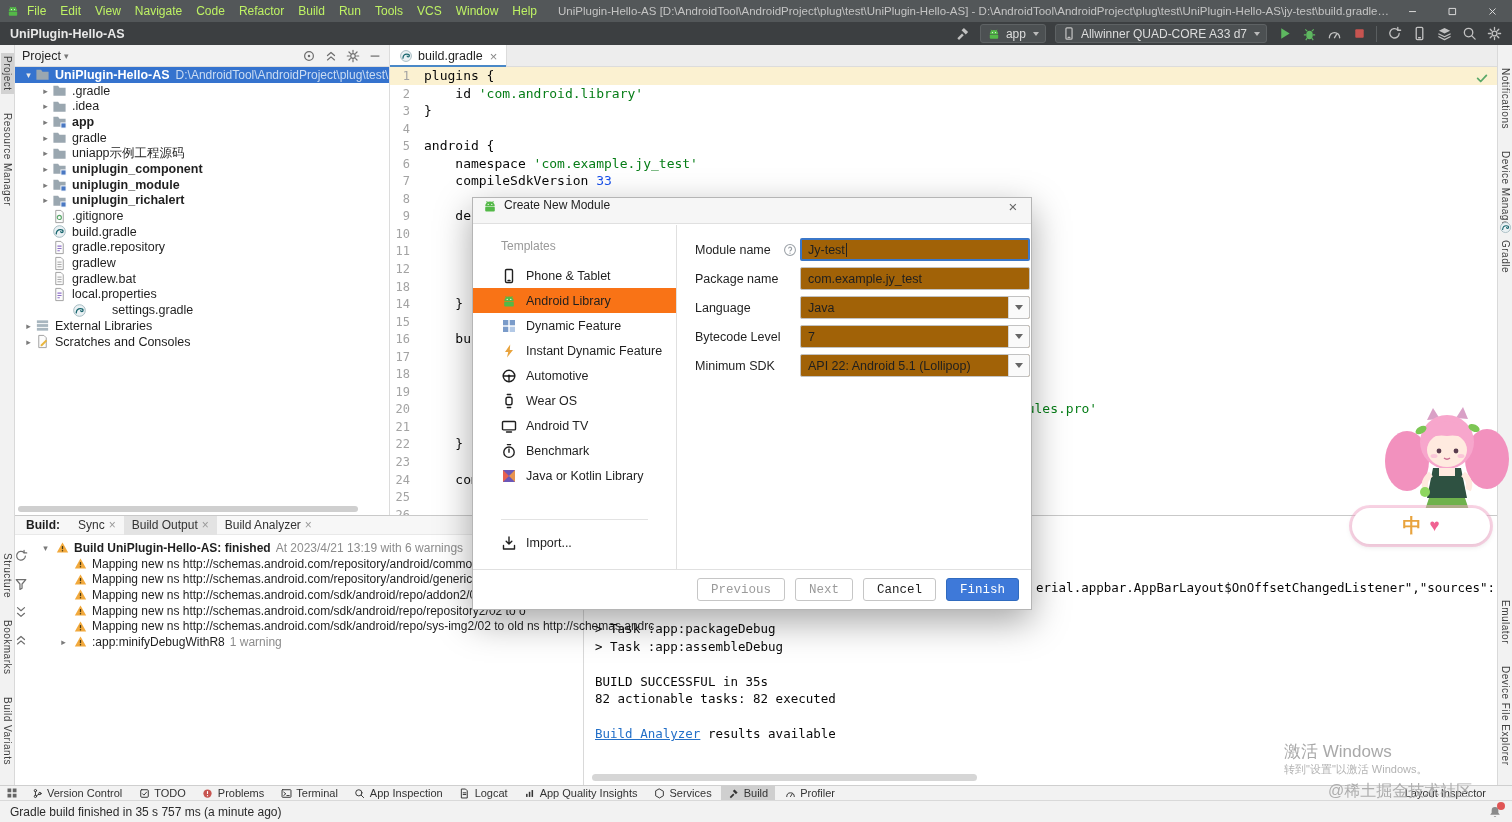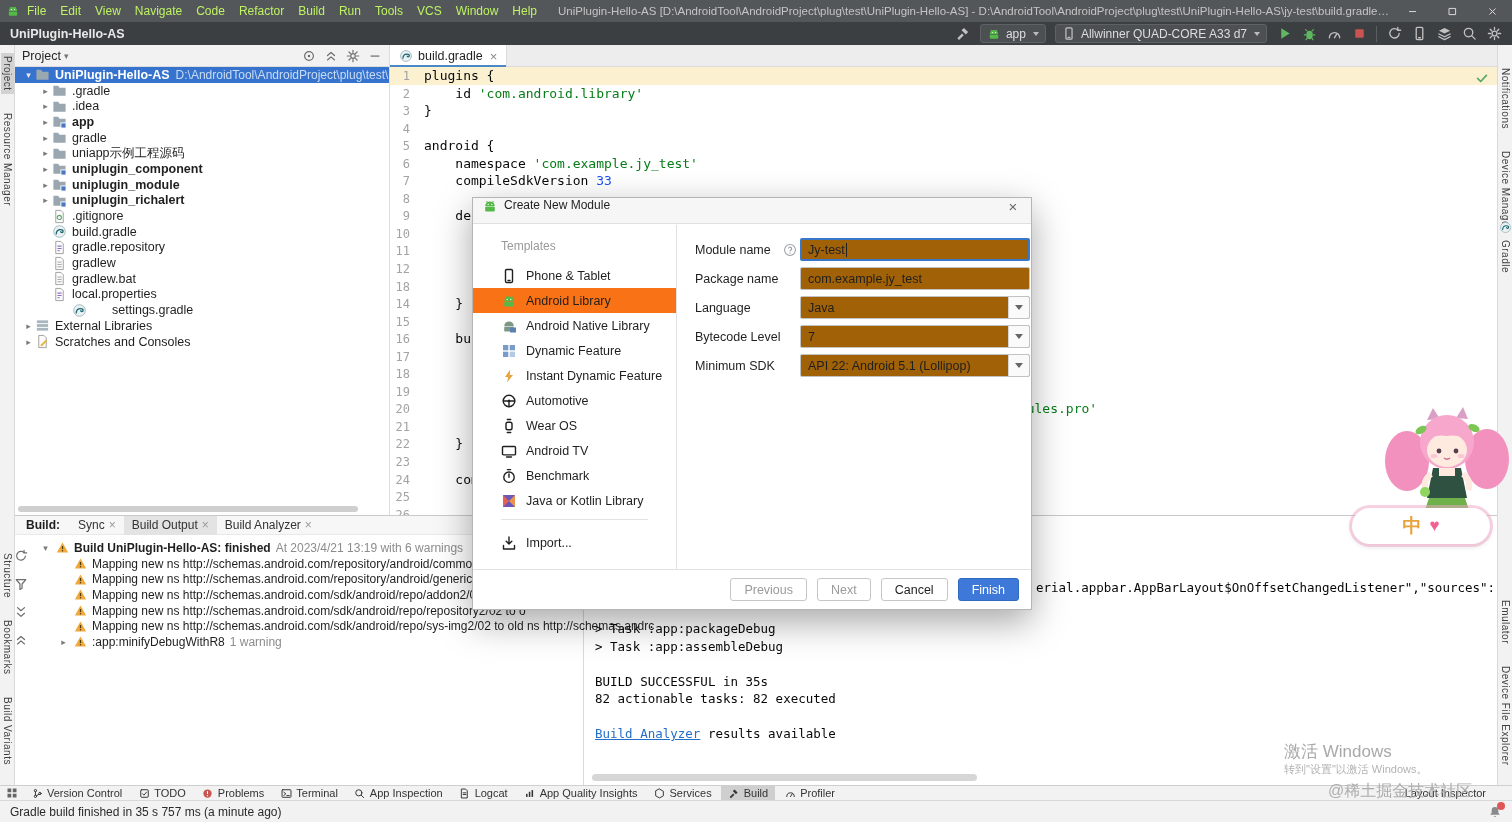--- a/index.html
+++ b/index.html
@@ -120,21 +120,21 @@
 .flabel{width:88px;font-size:12.5px;color:#1F1F1F}
 .helpslot{width:17px;display:inline-flex;align-items:center}
 .tfield,.sfield{width:230px;height:23px;border:1px solid #C2C2C2;border-radius:2px;display:flex;align-items:center;padding:0 7px;font-size:12.5px;background:#a16207;position:relative;white-space:nowrap;overflow:hidden}
 .tfield.focus{border:2px solid #3B77C8;padding:0 6px}
 .caret{display:inline-block;width:1px;height:14px;background:#222;margin-left:1px}
 .sfield{padding-right:24px}
 .sfield .arrowbox{position:absolute;right:0;top:0;bottom:0;width:21px;border-left:1px solid #D5D5D5;display:flex;align-items:center;justify-content:center;background:#FAFAFA}
 .sfield .tri{width:0;height:0;border-left:4px solid transparent;border-right:4px solid transparent;border-top:5px solid #666}
 .dlg-footer{position:absolute;left:0;right:0;bottom:0;height:40px;border-top:1px solid #E0E0E0;display:flex;align-items:center}
 .dlg-btns{margin-left:auto;display:flex;gap:10px;padding-right:12px}
-.dbtn{height:23px;padding:0 13px;border-radius:3px;font-size:12.5px;font-family:Liberation Sans, sans-serif;background:#FFF;border:1px solid #C6C6C6;color:#1F1F1F}
+.dbtn{height:23px;padding:0 13px;border-radius:3px;font-size:12.5px;font-family:Liberation Mono, monospace;background:#FFF;border:1px solid #C6C6C6;color:#1F1F1F}
 .dbtn.disabled{color:#9B9B9B}
 .dbtn.primary{background:#3E79D9;border-color:#306BBF;color:#FFF}
 
 
 #mascot{position:absolute;left:1383px;top:406px;width:129px;height:114px;z-index:45}
 #mascot-badge{position:absolute;left:1352px;top:508px;width:138px;height:36px;background:#FFF;border-radius:18px;box-shadow:0 0 0 3px rgba(244,167,201,.5),0 2px 6px rgba(0,0,0,.15);display:flex;align-items:center;justify-content:center;gap:8px;z-index:45}
 #mascot-badge .zh{color:#E8A33D;font-size:19px;font-weight:bold}
 #mascot-badge .ht{color:#F06292;font-size:17px}
 .wm{position:absolute;z-index:60;pointer-events:none}
 #wm1{left:1284px;top:740px;font-size:17px;color:#A9A9A9}
@@ -851,30 +851,20 @@
                 <circle cx="6.2" cy="6.4" r=".6" fill="#fff"></circle>
                 <circle cx="9.8" cy="6.4" r=".6" fill="#fff"></circle>
                 <path d="M4.6 3.2l1 1.6M11.4 3.2l-1 1.6" stroke="#54B948" stroke-width="1.1"></path>
               </svg>
             </span>
             <span>Android Library</span>
           </div>
           <div class="tmpl-row">
             <span class="icon i16">
               <svg viewBox="0 0 16 16">
-                <path d="M3.2 8.2a4.8 4.8 0 0 1 9.6 0z" fill="#7C9885"></path>
-                <rect x="3.2" y="8.8" width="9.6" height="4.6" rx="1" fill="#7C9885"></rect>
-                <rect x="9" y="9.5" width="6" height="5" fill="#5B80B2"></rect>
-              </svg>
-            </span>
-            <span>Android Native Library</span>
-          </div>
-          <div class="tmpl-row">
-            <span class="icon i16">
-              <svg viewBox="0 0 16 16">
                 <rect x="2" y="2" width="5.3" height="5.3" fill="#7A9BC9"></rect>
                 <rect x="8.7" y="2" width="5.3" height="5.3" fill="#7A9BC9"></rect>
                 <rect x="2" y="8.7" width="5.3" height="5.3" fill="#7A9BC9"></rect>
                 <rect x="8.7" y="8.7" width="5.3" height="5.3" fill="#B3C9E6"></rect>
               </svg>
             </span>
             <span>Dynamic Feature</span>
           </div>
           <div class="tmpl-row">
             <span class="icon i16">

